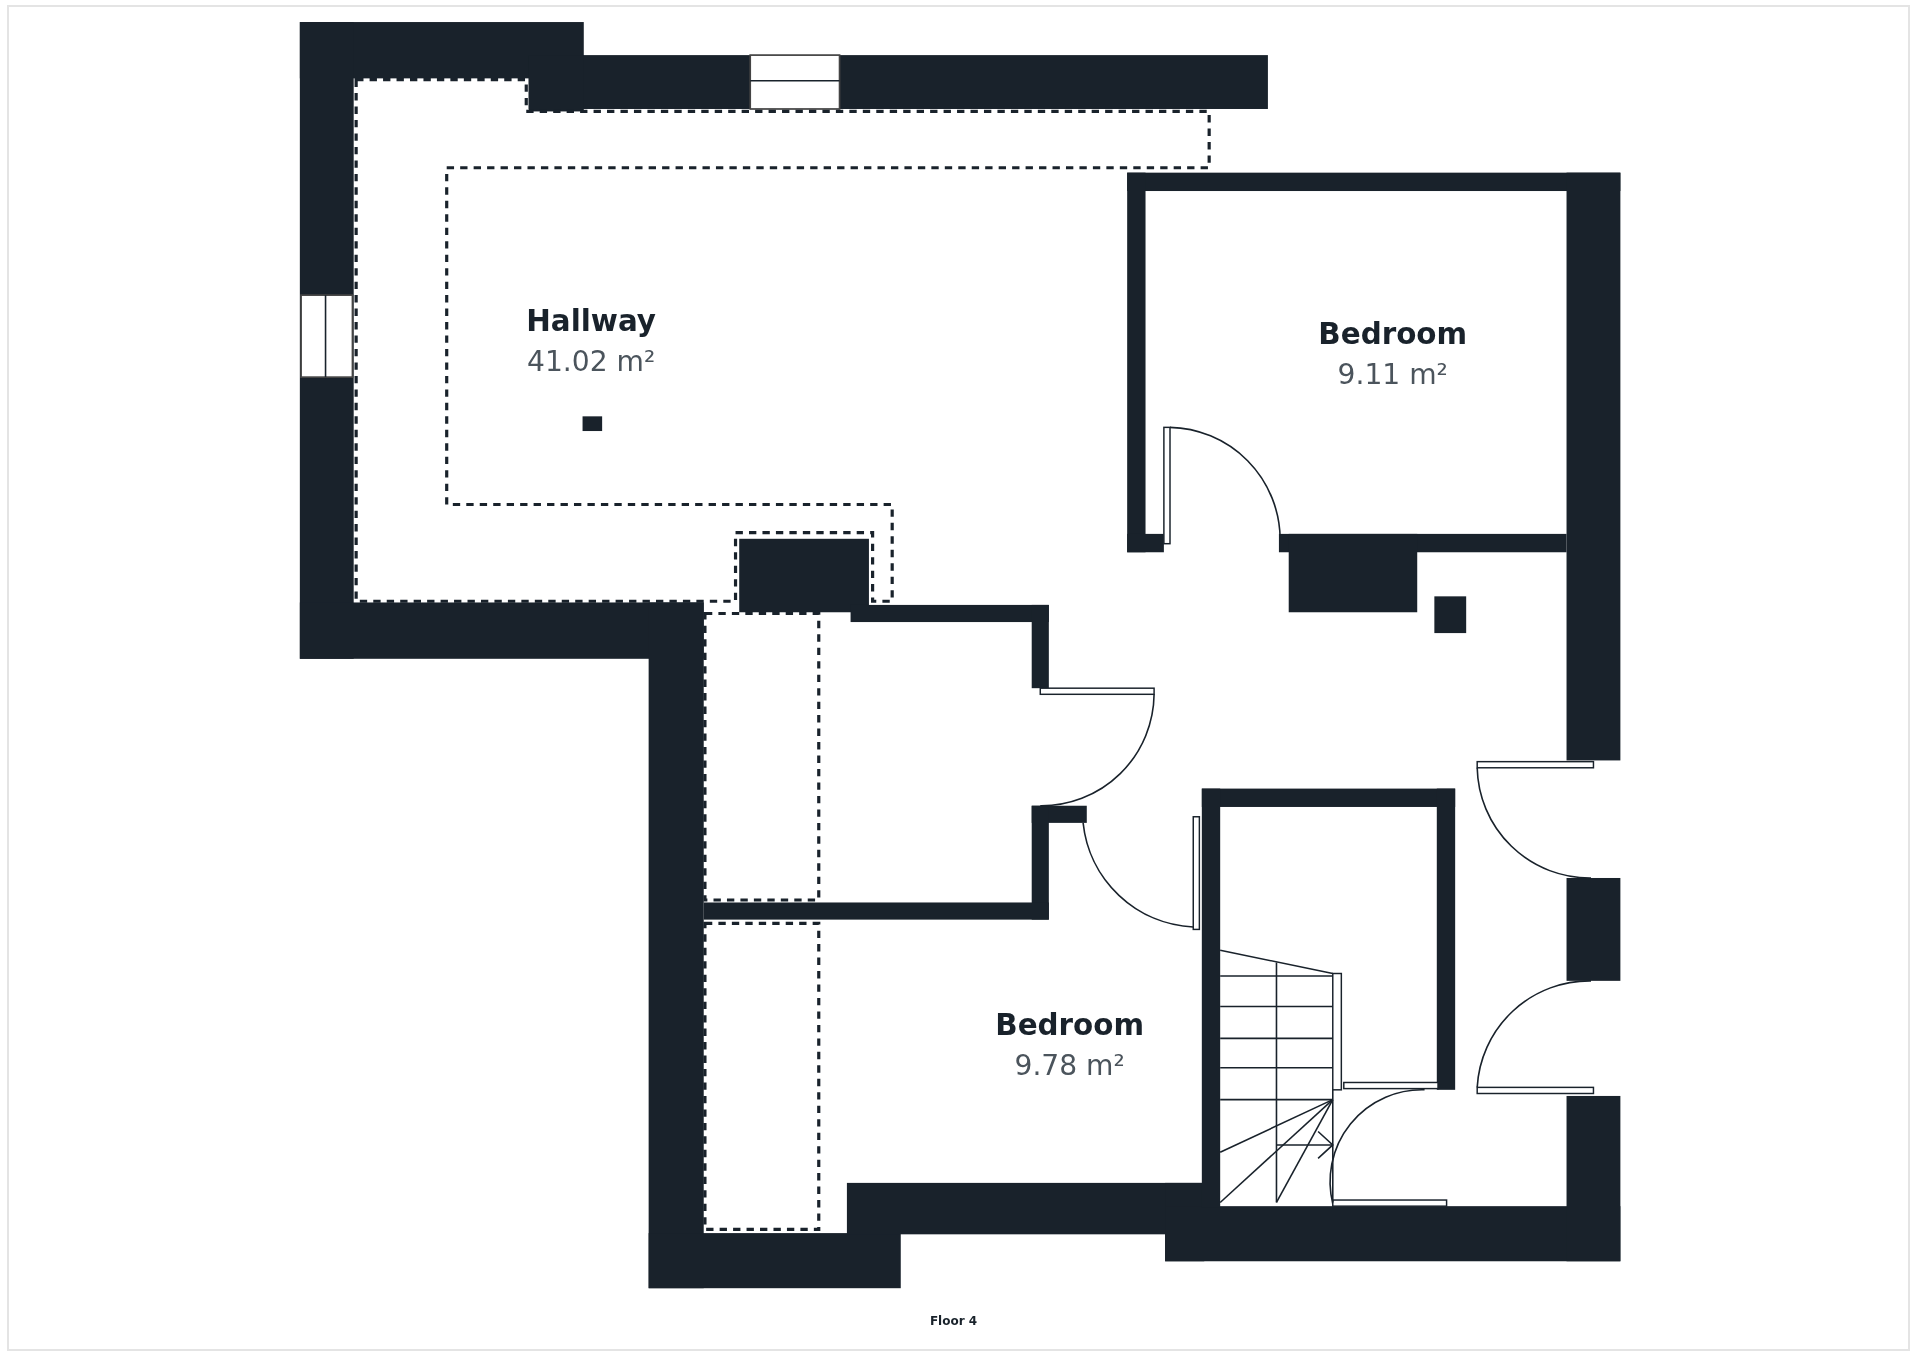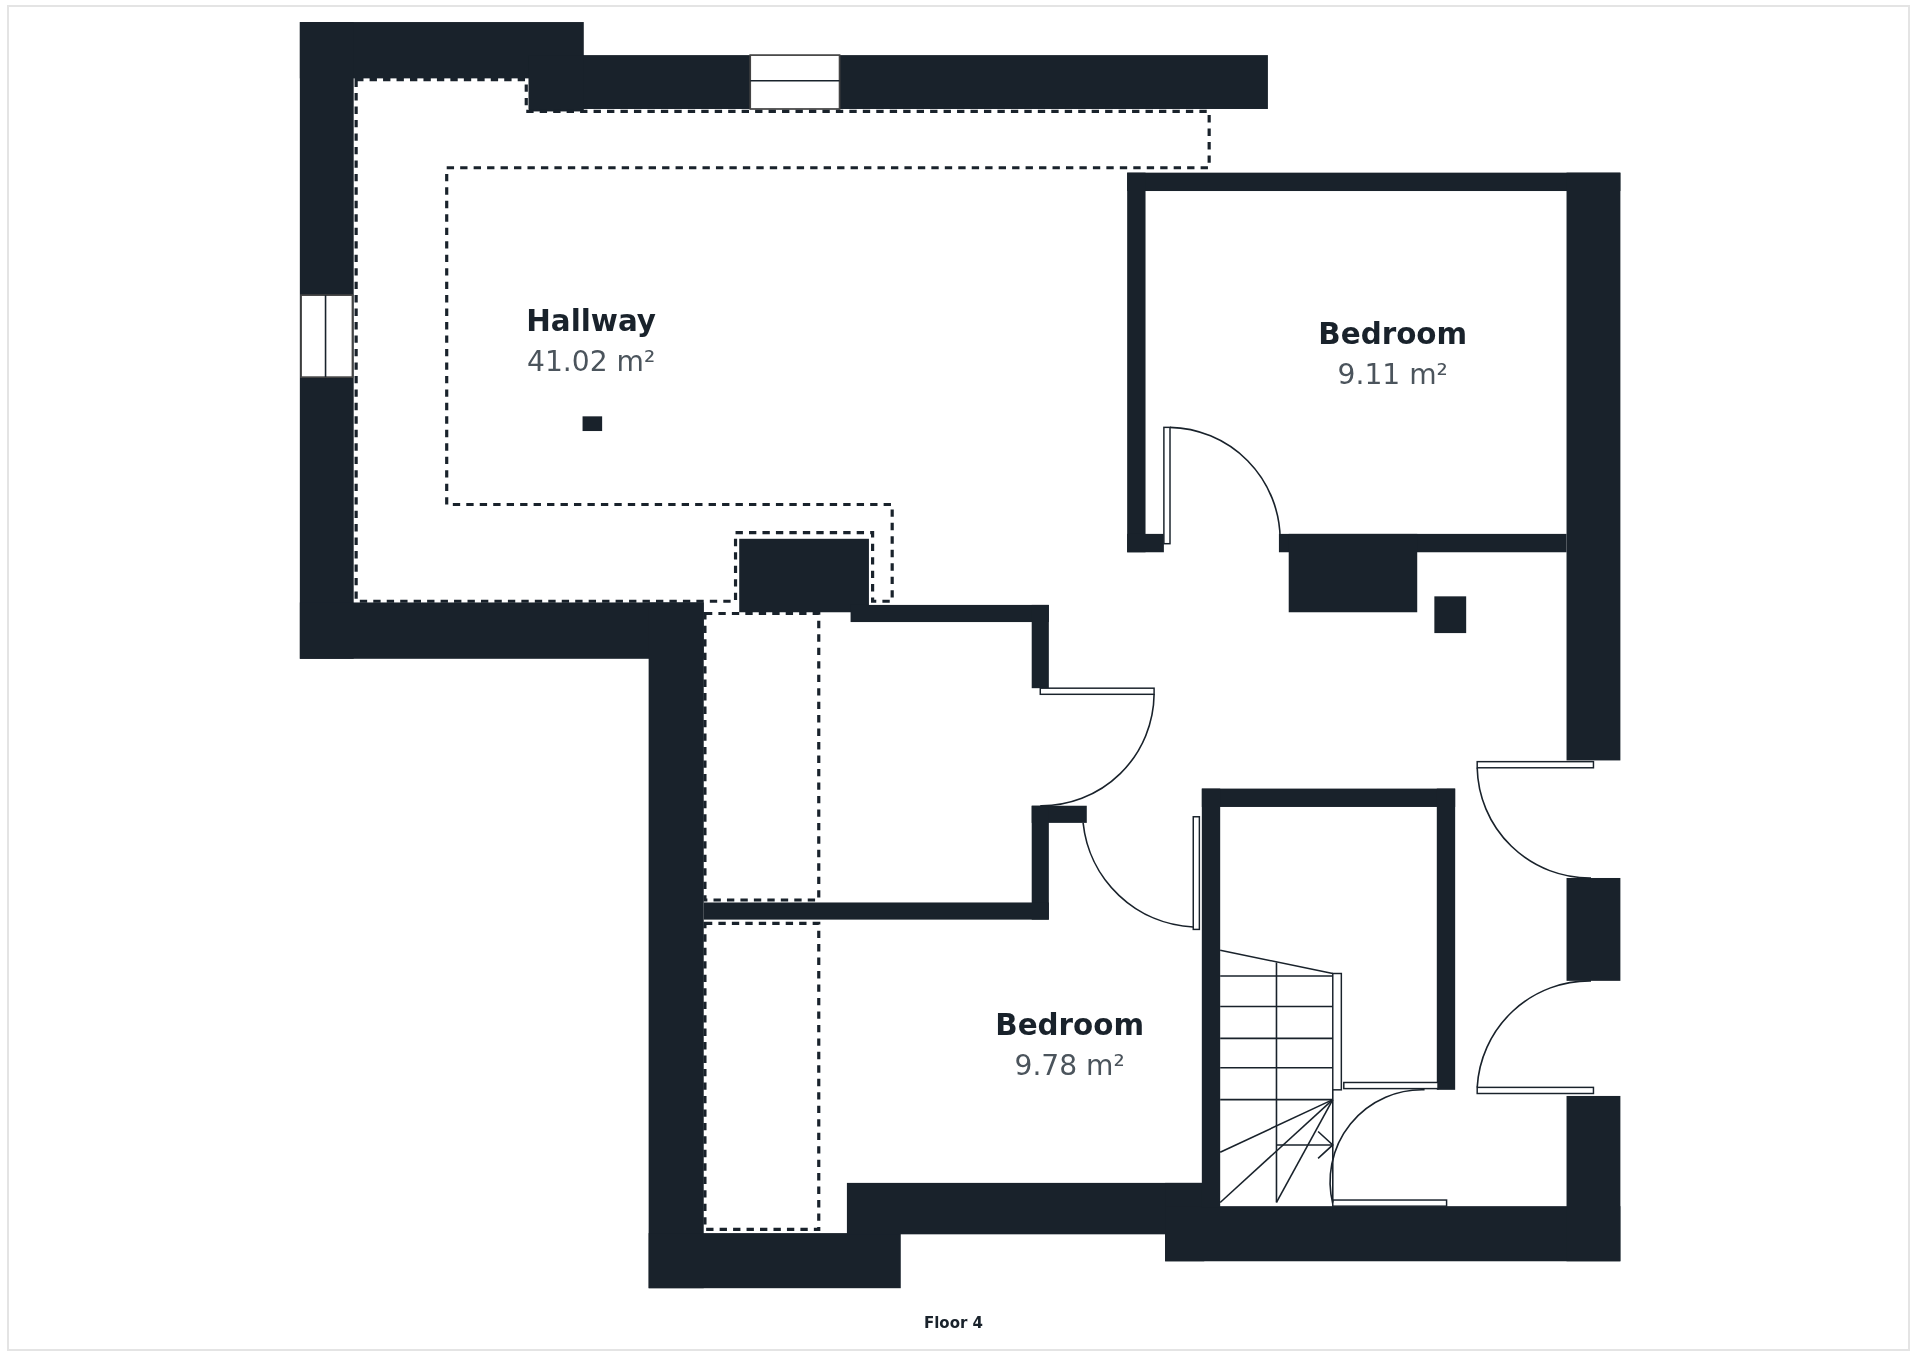--- a/index.html
+++ b/index.html
@@ -6,21 +6,21 @@
   body { width: 1919px; height: 1358px; position: relative; overflow: hidden; font-family: "DejaVu Sans", sans-serif; }
   .frame { position: absolute; left: 7px; top: 5px; width: 1903px; height: 1346px; border: 2px solid #e4e4e4; box-sizing: border-box; background: #fff; }
   svg.plan { position: absolute; left: 0; top: 0; width: 1919px; height: 1358px; }
   .wall { fill: #19222b; }
   .dash { fill: none; stroke: #19222b; stroke-width: 2.6; stroke-dasharray: 6 5; }
   .thin { fill: none; stroke: #19222b; stroke-width: 1.3; }
   .leaf { fill: #ffffff; stroke: #19222b; stroke-width: 1.2; }
   .win { fill: #ffffff; stroke: #444; stroke-width: 1.4; }
   .room-name { font-family: "DejaVu Sans", sans-serif; font-weight: bold; font-size: 24px; fill: #19222b; text-anchor: middle; }
   .room-area { font-family: "DejaVu Sans", sans-serif; font-size: 23px; fill: #4b545c; text-anchor: middle; }
-  .floor-label { position: absolute; left: 0; width: 1907px; top: 1314px; text-align: center; font-family: "DejaVu Sans", sans-serif; font-weight: bold; font-size: 15px; color: #19222b; }
+  .floor-label { position: absolute; left: 0; width: 1907px; top: 1314px; text-align: center; font-family: "DejaVu Sans", sans-serif; font-weight: bold; font-size: 12px; color: #19222b; }
 </style>
 </head>
 <body>
 
 <div class="frame"></div>
 
 <svg class="plan" viewBox="0 0 1568 1109" preserveAspectRatio="none">
 
   <g>
 

